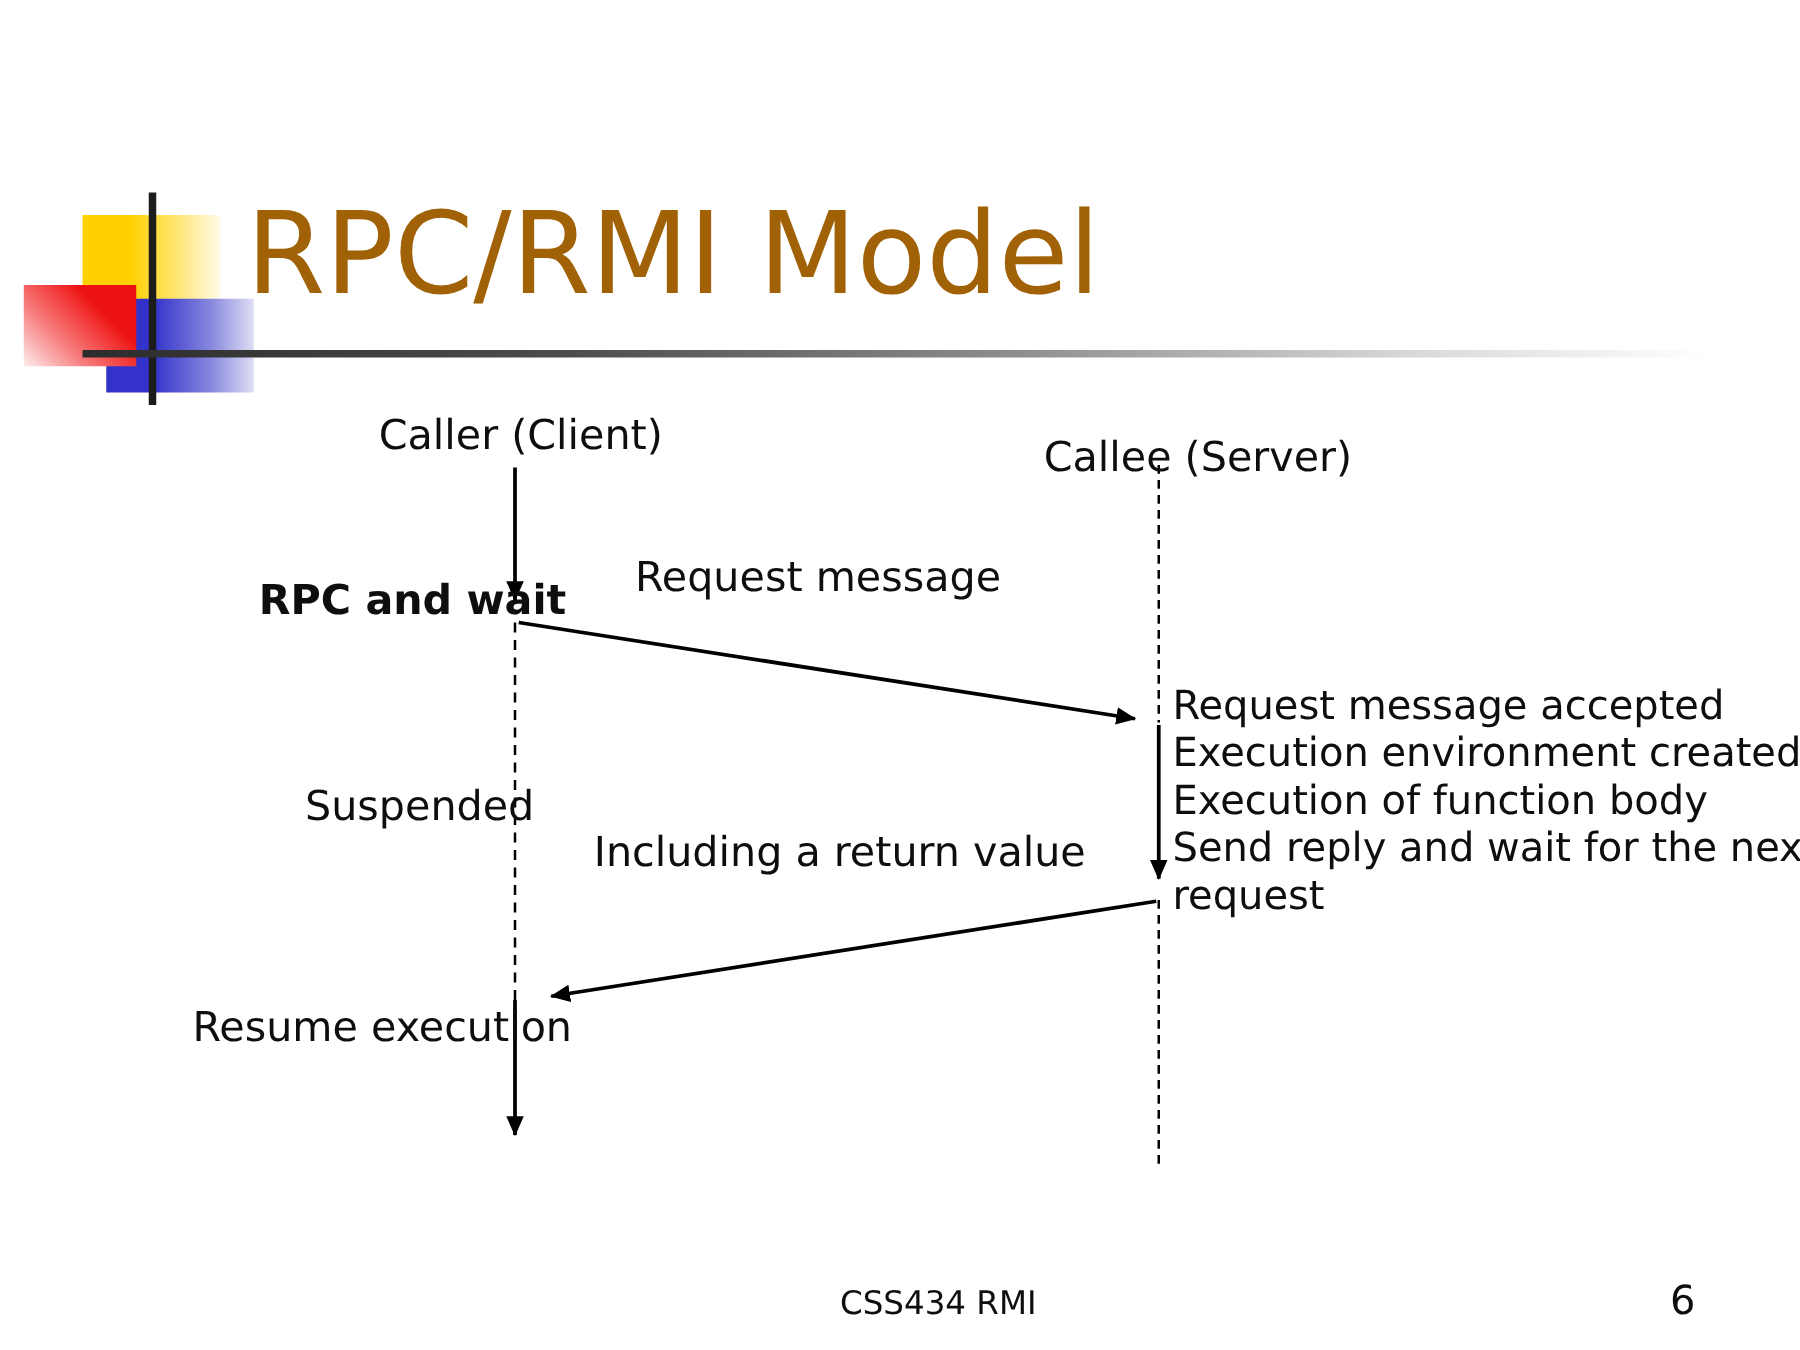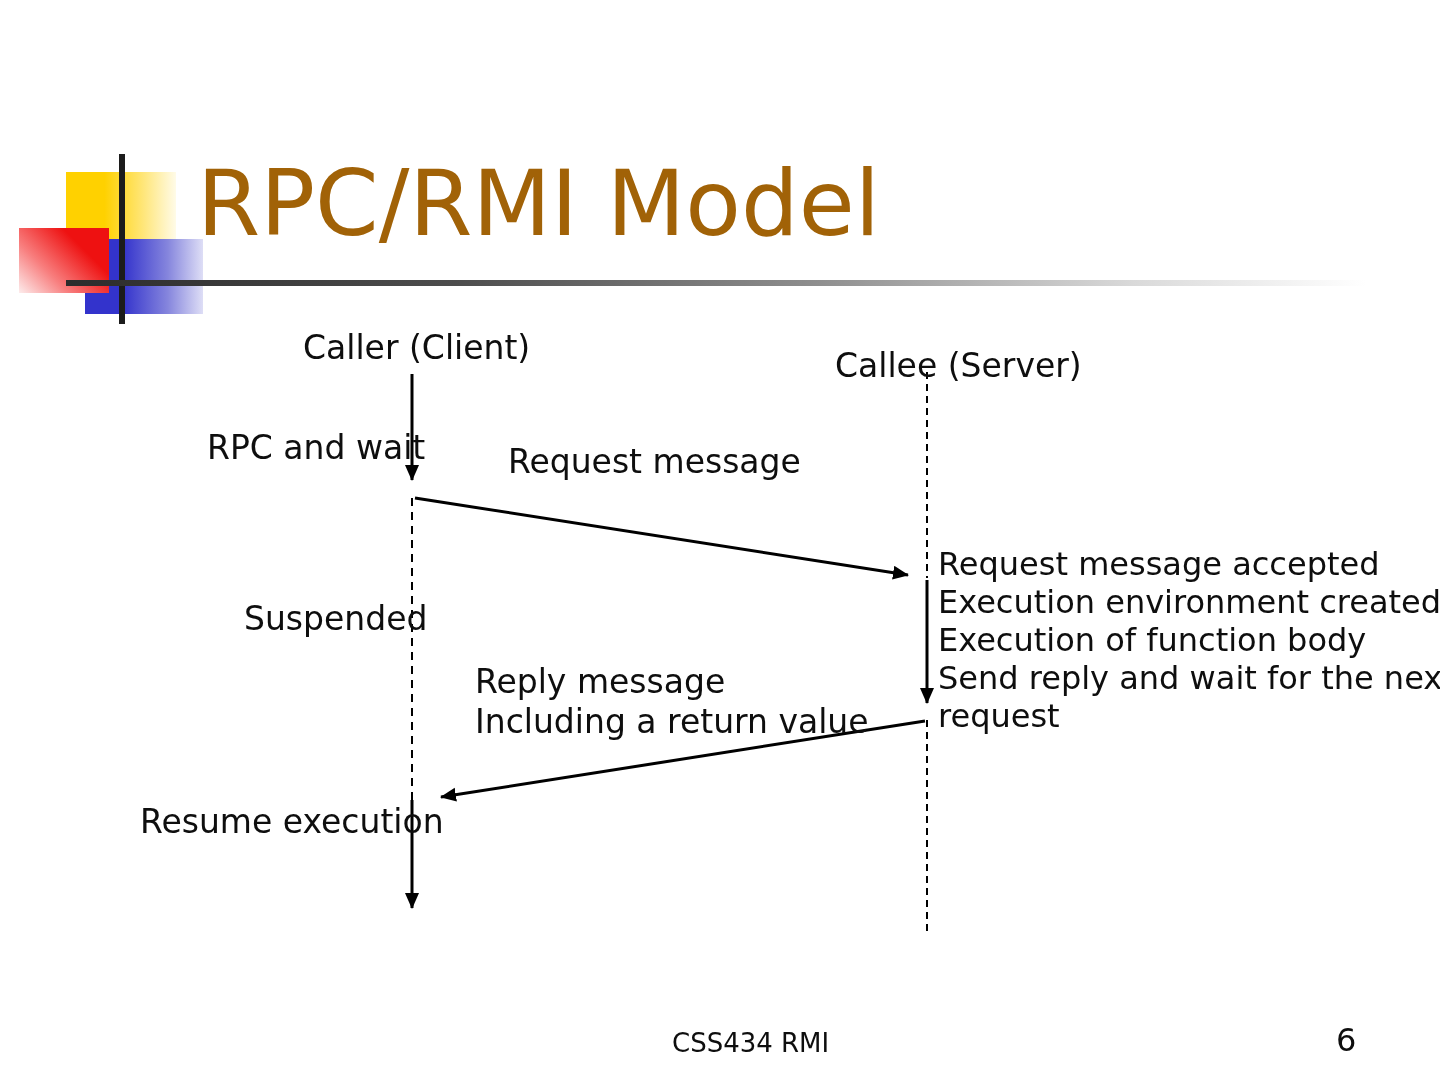--- a/index.html
+++ b/index.html
@@ -79,34 +79,33 @@
   <line x1="927" y1="580" x2="927" y2="703" stroke="#000" stroke-width="3" marker-end="url(#arr)"></line>
   <line x1="927" y1="720" x2="927" y2="936" stroke="#000" stroke-width="2" stroke-dasharray="7 5"></line>
 
   <line x1="415" y1="498" x2="908" y2="575" stroke="#000" stroke-width="3" marker-end="url(#arr)"></line>
   <line x1="925" y1="721" x2="441" y2="797" stroke="#000" stroke-width="3" marker-end="url(#arr)"></line>
 </svg>
 
 <div class="abs lbl" style="left:303px; top:328px;">Caller (Client)</div>
 <div class="abs lbl" style="left:835px; top:346px;">Callee (Server)</div>
 
-<div class="abs lbl" style="left:207px; top:428px;">RPC and wait</div>
+<div class="abs lbl" style="left:207px; top:460px;font-weight:bold;">RPC and wait</div>
 
 <div class="abs" style="left:508px; top:442px;">
   <div class="lbl">Request message</div>
 </div>
 
-<div class="abs lbl" style="left:244px; top:599px;">Suspended</div>
+<div class="abs lbl" style="left:244px; top:625px;">Suspended</div>
 
 <div class="abs" style="left:475px; top:662px;">
-  <div class="lbl">Reply message</div>
   <div class="lbl">Including a return value</div>
 </div>
 
-<div class="abs lbl" style="left:140px; top:802px;">Resume execution</div>
+<div class="abs lbl" style="left:154px; top:802px;">Resume execution</div>
 
 <div class="abs" style="left:938px; top:545px;">
   <div class="server-actions">Request message accepted</div>
   <div class="server-actions">Execution environment created</div>
   <div class="server-actions">Execution of function body</div>
   <div class="server-actions">Send reply and wait for the next</div>
   <div class="server-actions">request</div>
 </div>
 
 <div class="abs footer-label" style="left:672px; top:1027px;">CSS434 RMI</div>

